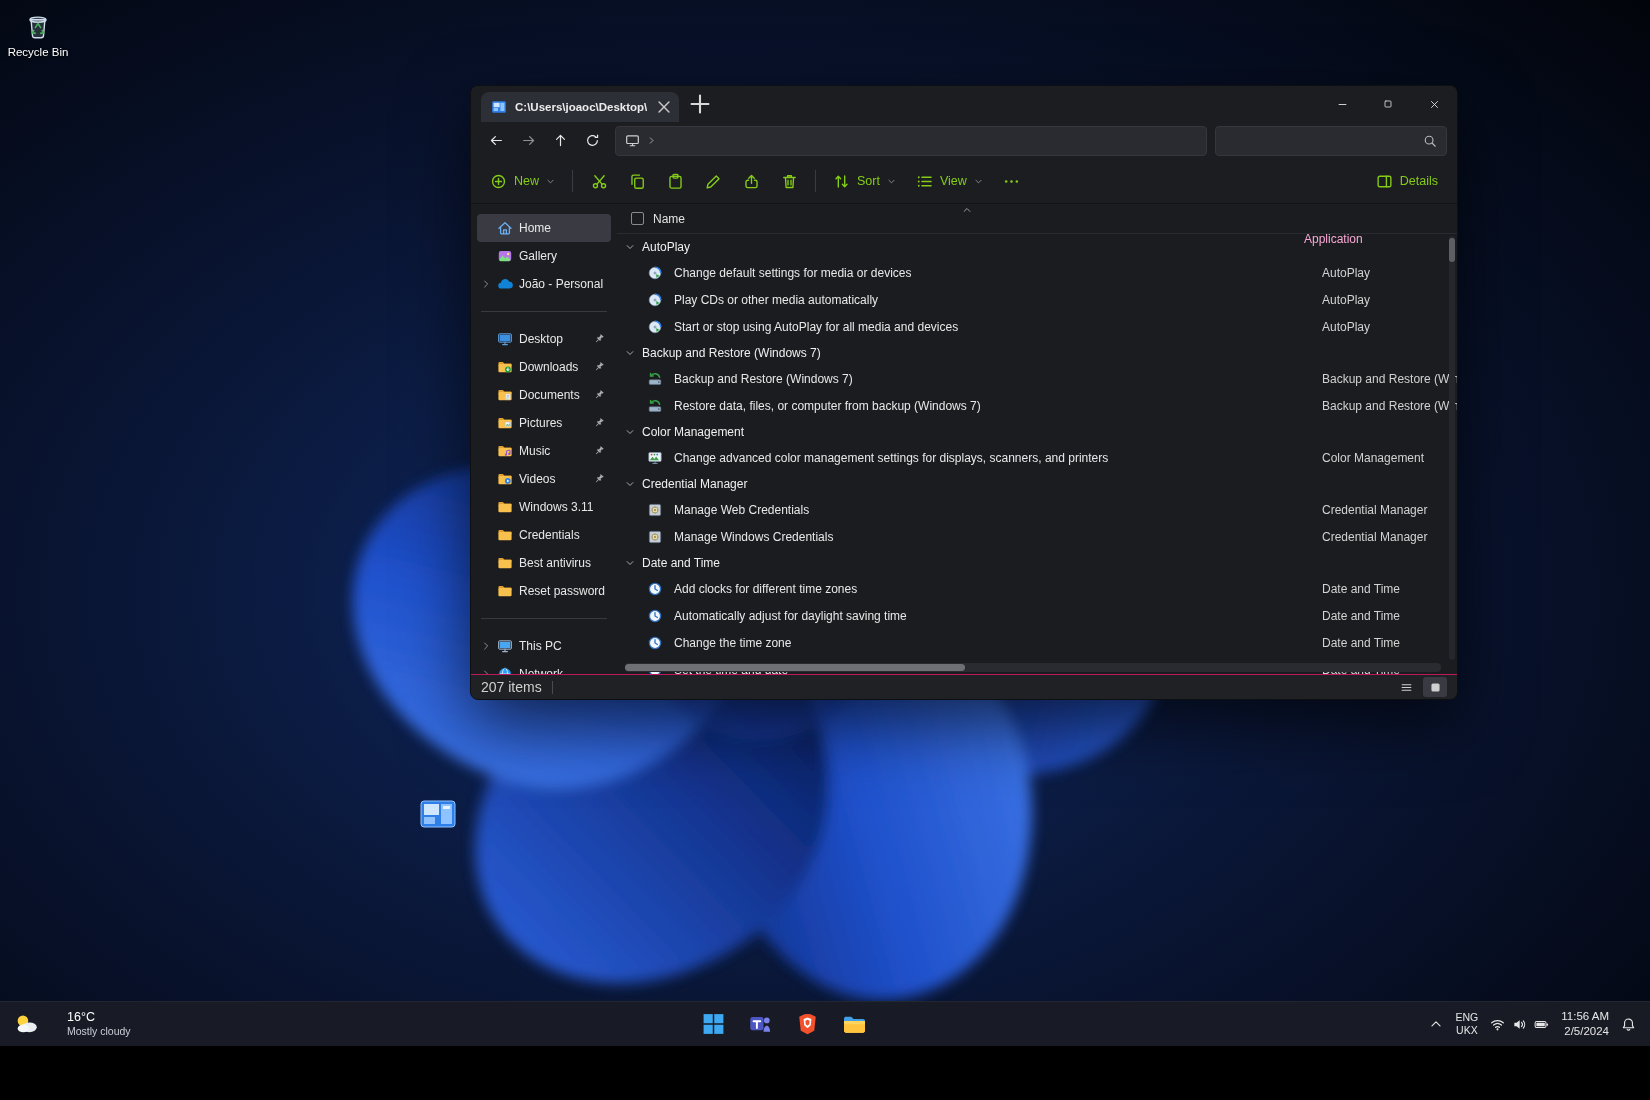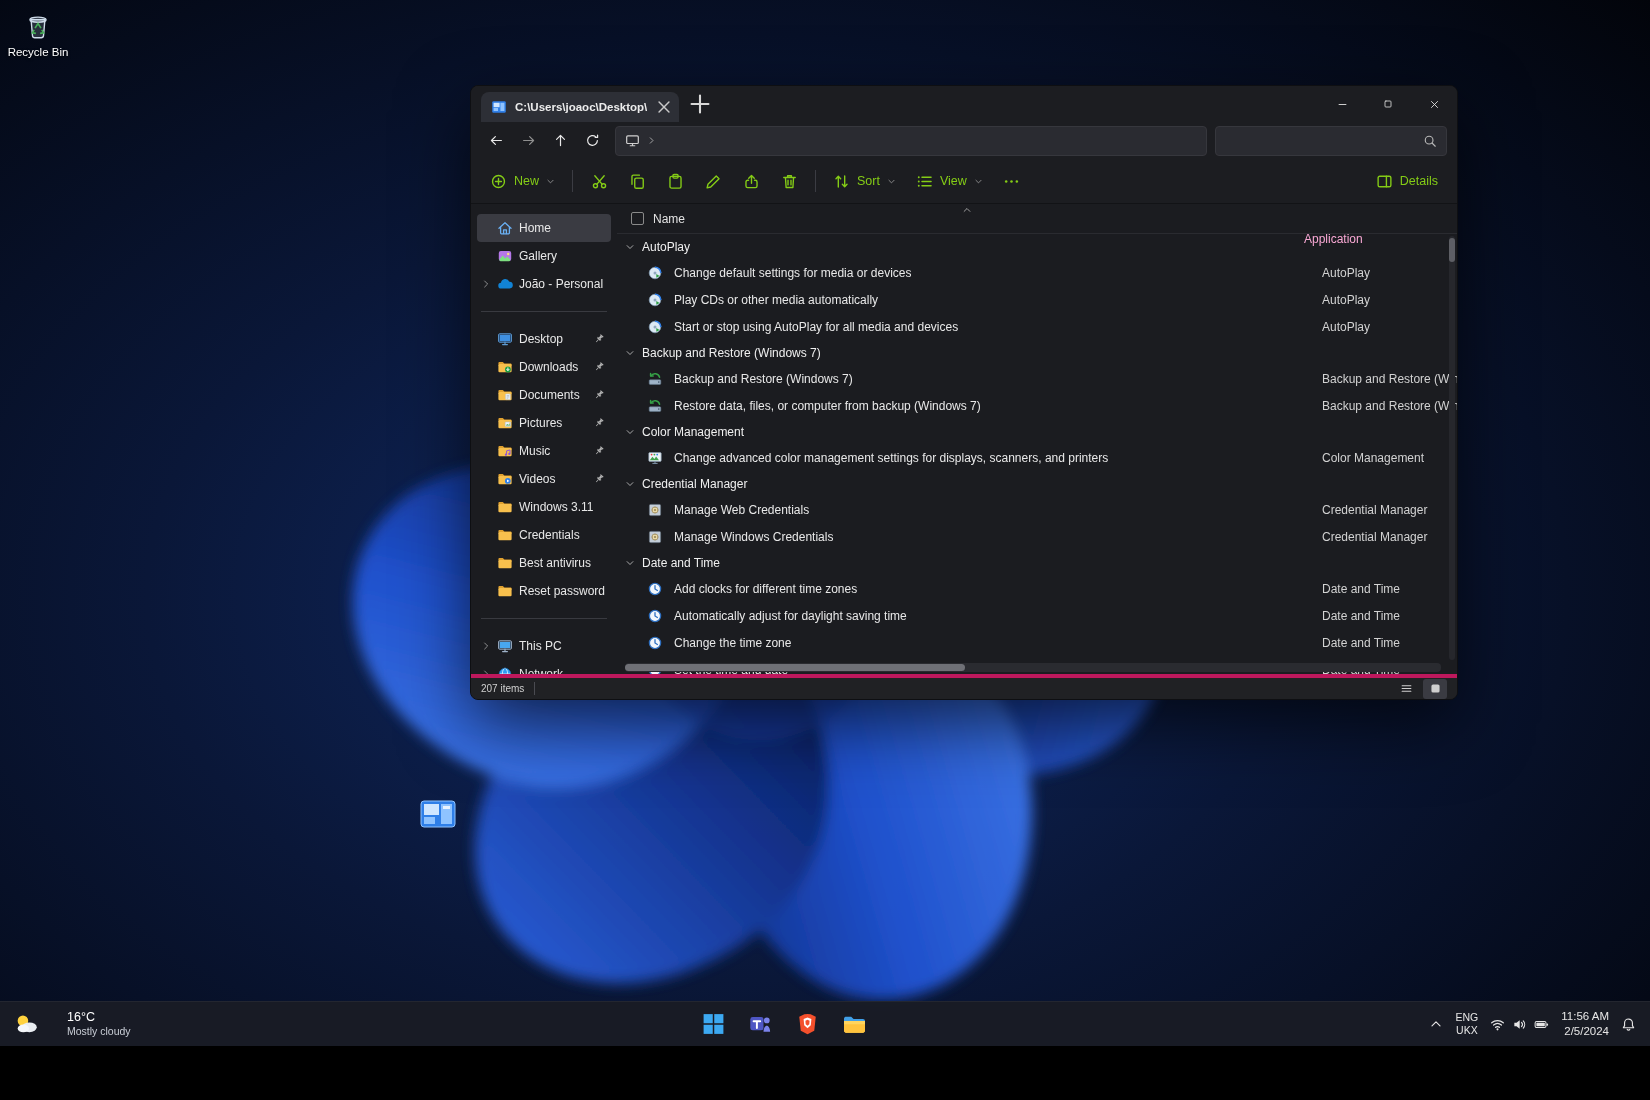--- a/index.html
+++ b/index.html
@@ -77,21 +77,21 @@
   .grp{height:25px;display:flex;align-items:center;gap:7px;padding-left:6px;font-size:12px;color:#f0f0f0;}
   .grp .gchev{color:#c8c8c8;}
   .file-row{height:27px;display:flex;align-items:center;gap:11px;padding-left:28px;font-size:12px;color:#e8e8e8;position:relative;}
   .file-name{white-space:nowrap;overflow:hidden;max-width:640px;}
   .file-app{position:absolute;left:703px;color:#d2d2d2;white-space:nowrap;}
   .vscroll{position:absolute;right:2px;top:32px;bottom:14px;width:6px;background:#26272c;border-radius:3px;}
   .vthumb{position:absolute;top:2px;left:0;width:6px;height:24px;background:#5e5f65;border-radius:3px;}
   .hscroll{position:absolute;left:8px;right:16px;bottom:2px;height:9px;background:#2a2b30;border-radius:4px;}
   .hthumb{position:absolute;left:0;top:1px;width:340px;height:7px;background:#6f7076;border-radius:3.5px;}
 
-  .statusbar{height:25px;border-top:4px solid #be185d;background:#202124;display:flex;align-items:center;padding:0 10px;gap:10px;font-size:10px;color:#cfcfcf;flex:none;}
+  .statusbar{height:25px;border-top:1px solid #be185d;background:#202124;display:flex;align-items:center;padding:0 10px;gap:10px;font-size:14px;color:#cfcfcf;flex:none;}
   .status-sep{width:1px;height:13px;background:#4a4b51;}
   .status-right{margin-left:auto;display:flex;gap:5px;}
   .status-btn{width:24px;height:20px;border-radius:3px;display:flex;align-items:center;justify-content:center;color:#cfcfcf;}
   .status-btn.active{background:#3a3b42;}
 
   
   .taskbar{position:absolute;left:0;top:1001px;width:100%;height:45px;background:rgba(25,28,37,.97);
     border-top:1px solid rgba(255,255,255,.05);display:flex;align-items:center;}
   .below-bar{position:absolute;left:0;top:1046px;width:100%;height:54px;background:#000;}
   .tb-weather{display:flex;align-items:center;gap:27px;padding:0 14px;height:100%;}

